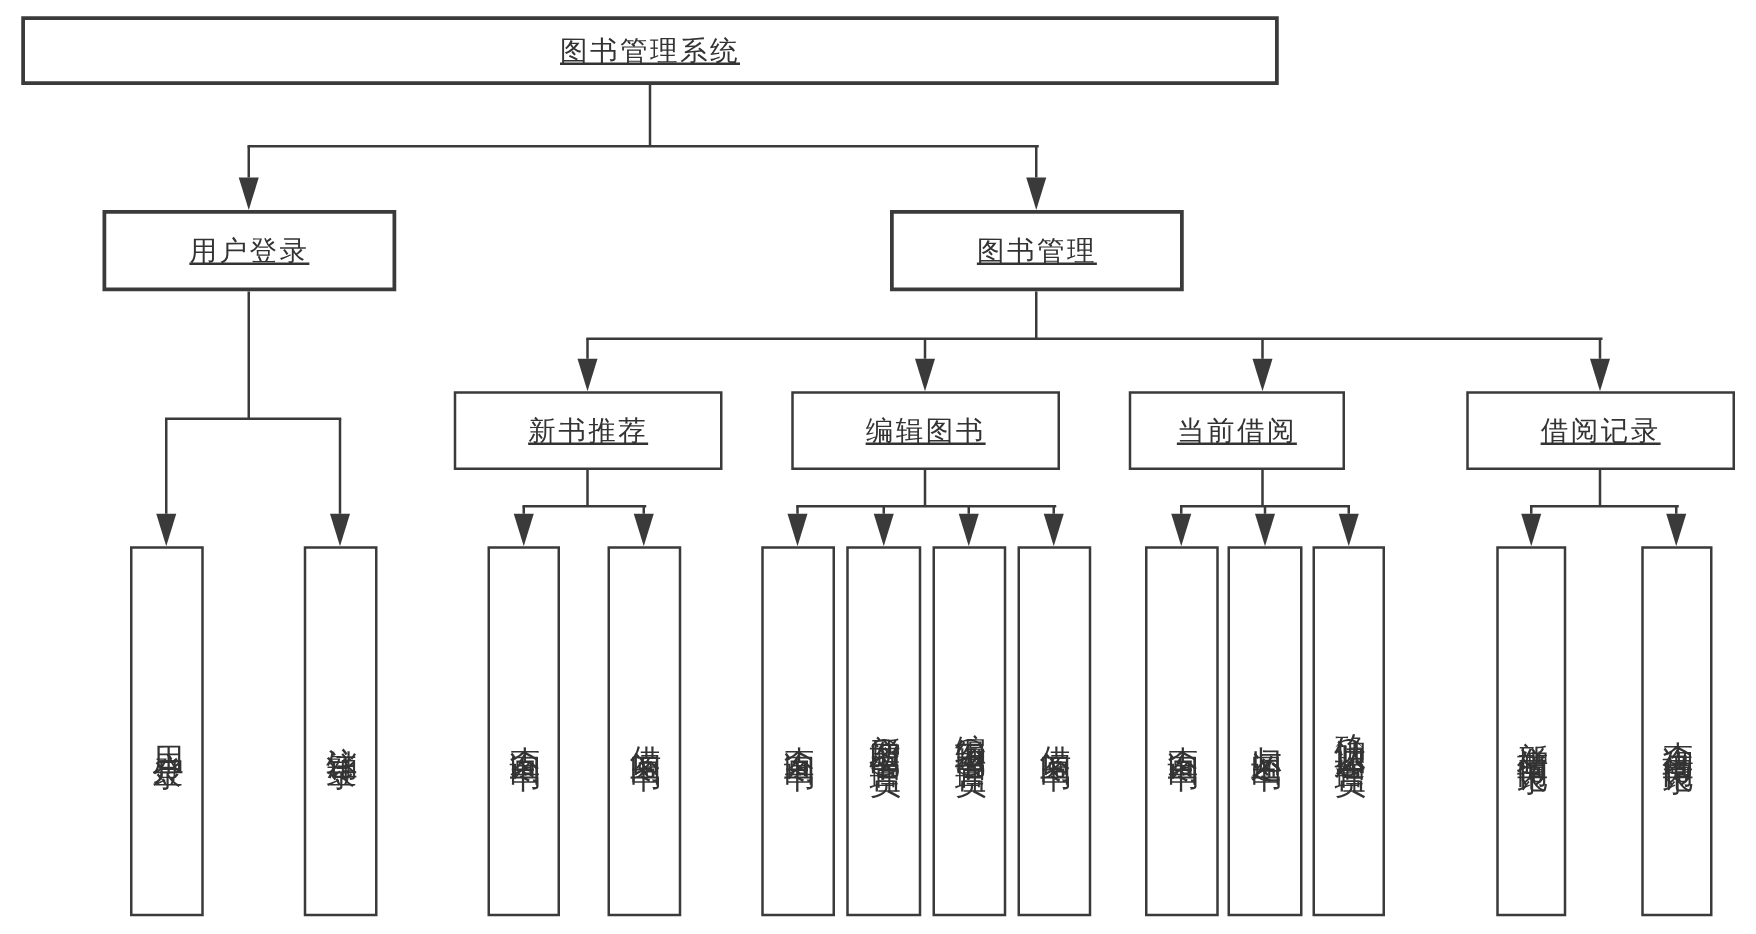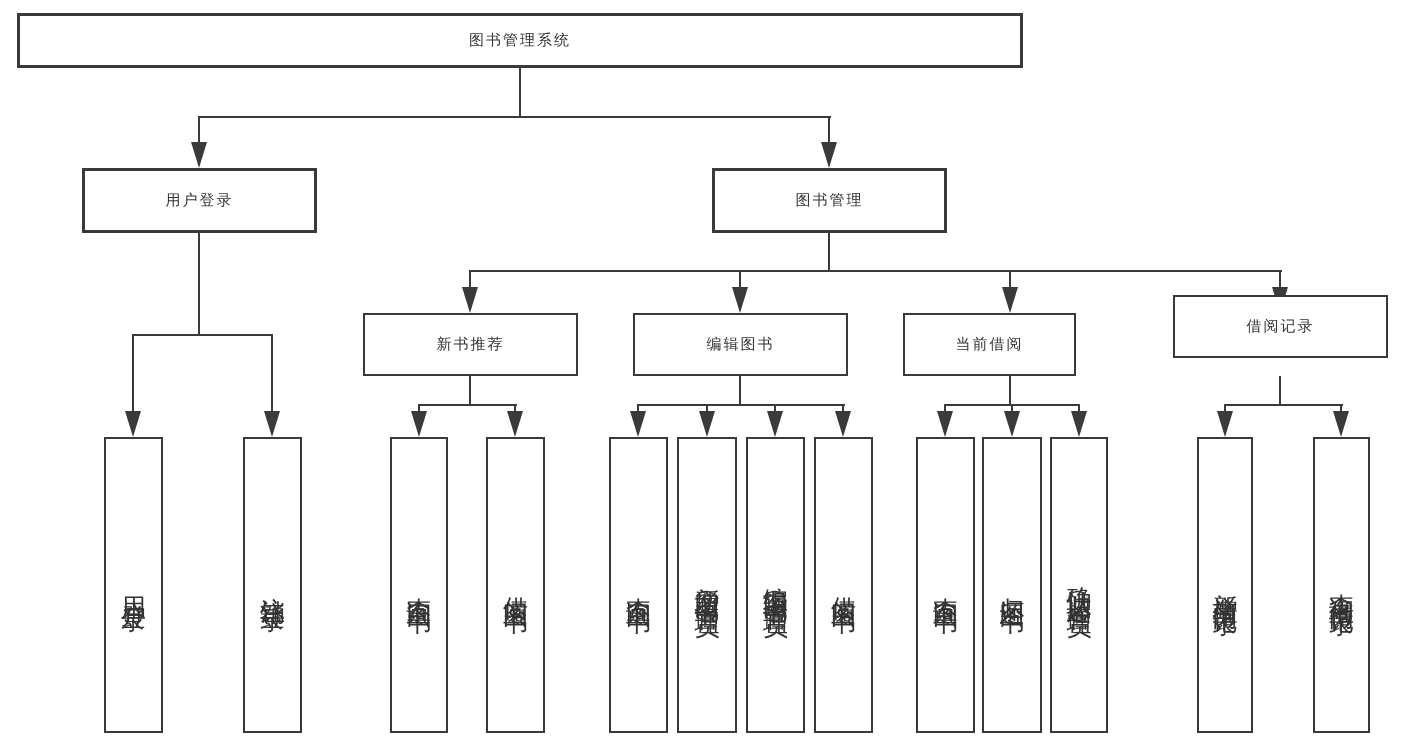--- a/index.html
+++ b/index.html
@@ -20,23 +20,24 @@
   .box{
     position:absolute;
     background:var(--boxbg);
     border:2px solid var(--line);
     display:flex;align-items:center;justify-content:center;
     color:var(--text);
     z-index:2;
   }
   .box.thick{border-width:3px;}
   .box.h span{
-    font-size:15px;
+    font-size:22px;
     letter-spacing:2px;
     white-space:nowrap;
+    text-decoration:underline;
   }
   .box.v span{
     writing-mode:vertical-rl;
     text-orientation:mixed;
     font-size:25px;
     line-height:1;
     letter-spacing:4px;
   }
   .vline{position:absolute;width:2px;background:var(--line);z-index:1;}
   .hline{position:absolute;height:2px;background:var(--line);z-index:1;}
@@ -84,21 +85,21 @@
   </div>
 
   <div class="box h" style="left:633px;top:313px;width:215px;height:63px">
     <span>编辑图书</span>
   </div>
 
   <div class="box h" style="left:903px;top:313px;width:173px;height:63px">
     <span>当前借阅</span>
   </div>
 
-  <div class="box h" style="left:1173px;top:295px;width:215px;height:63px">
+  <div class="box h" style="left:1173px;top:313px;width:215px;height:63px">
     <span>借阅记录</span>
   </div>
 
   <div class="box v" style="left:104px;top:437px;width:59px;height:296px">
     <span>用户登录</span>
   </div>
   <div class="box v" style="left:243px;top:437px;width:59px;height:296px">
     <span>注销登录</span>
   </div>
 

